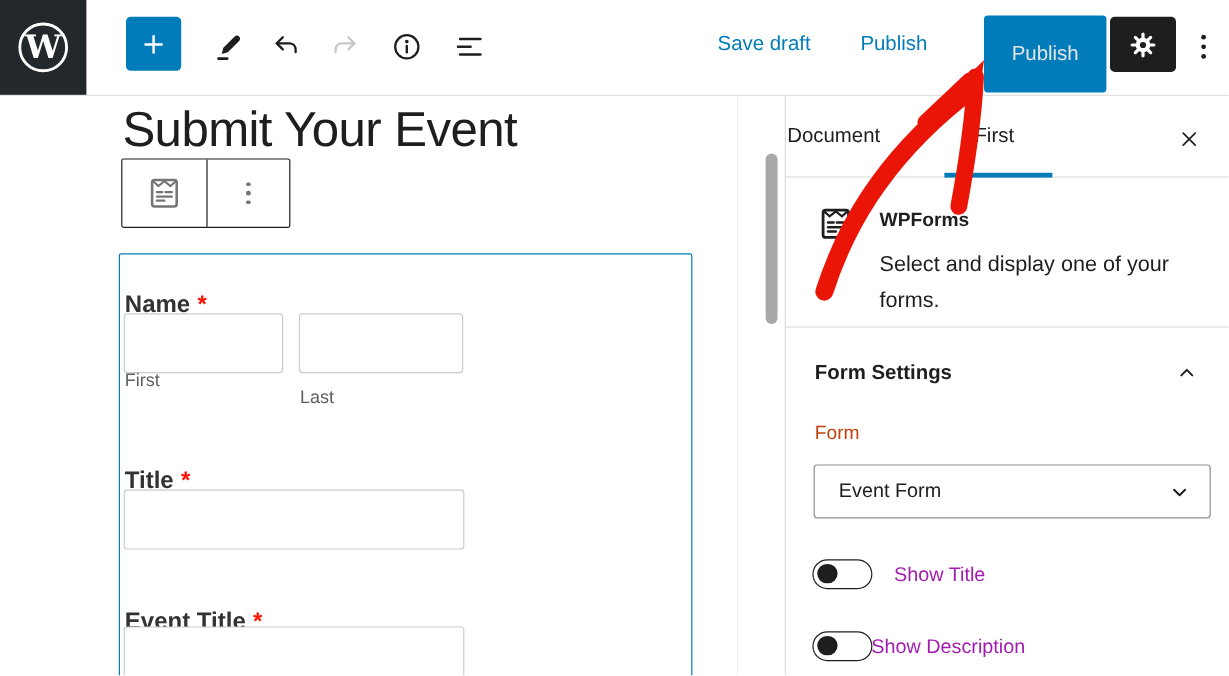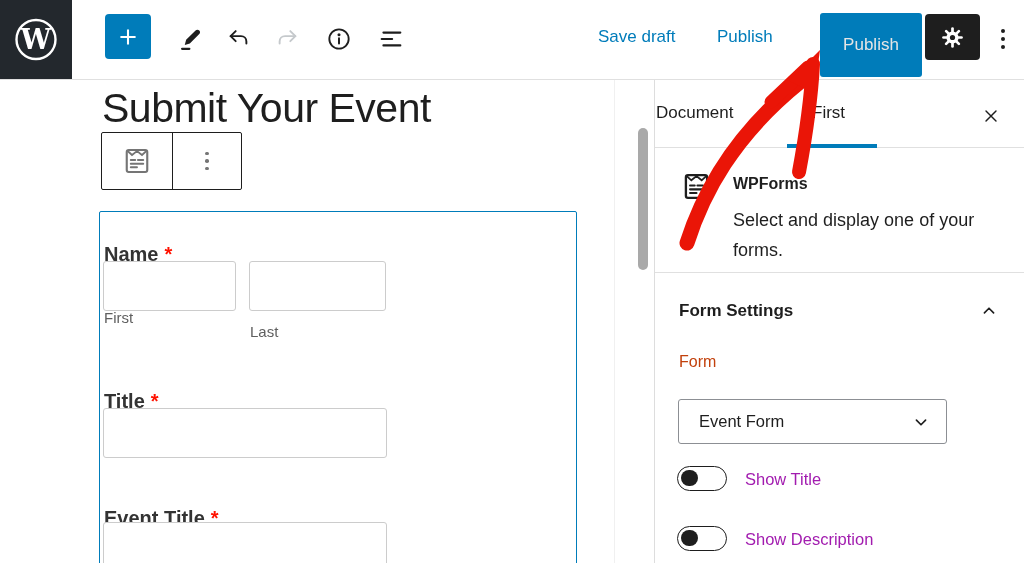--- a/index.html
+++ b/index.html
@@ -41,21 +41,21 @@
   .close-btn { position:absolute; left:974px; top:99px; width:34px; height:34px; background:none; border:none; display:flex; align-items:center; justify-content:center; cursor:pointer; }
 
   .wpf-icon { position:absolute; left:681px; top:171px; }
   .wpf-name { position:absolute; left:733px; top:175px; font-size:16px; font-weight:bold; color:#1e1e1e; }
   .wpf-desc { position:absolute; left:733px; top:206px; width:258px; font-size:18px; line-height:1.65; color:#1e1e1e; }
   .card-divider { position:absolute; left:655px; top:272px; width:369px; height:1px; background:#e0e0e0; }
 
   .fs-title { position:absolute; left:679px; top:301px; font-size:17px; font-weight:bold; color:#1e1e1e; }
   .fs-chevron { position:absolute; left:978px; top:300px; background:none; border:none; cursor:pointer; }
   .fs-form-label { position:absolute; left:679px; top:353px; font-size:16px; color:#c2410c; }
-  .fs-select { position:absolute; left:678px; top:399px; width:269px; height:45px; border:1px solid #8c8f94; border-radius:3px; background:#fff; display:flex; align-items:center; padding:0 14px 0 20px; cursor:pointer; }
+  .fs-select { position:absolute; left:678px; top:387px; width:331px; height:45px; border:1px solid #8c8f94; border-radius:3px; background:#fff; display:flex; align-items:center; padding:0 14px 0 20px; cursor:pointer; }
   .fs-select .val { font-size:16.5px; color:#1e1e1e; flex:1; }
 
   .toggle { position:absolute; width:50px; height:25px; border:1.5px solid #1e1e1e; border-radius:13px; background:#fff; cursor:pointer; }
   .toggle .knob { position:absolute; left:3px; top:2.7px; width:16.5px; height:16.5px; border-radius:50%; background:#1e1e1e; }
   .toggle-label { position:absolute; font-size:16.5px; color:#a21caf; }
 
   .arrow-overlay { position:absolute; left:0; top:0; z-index:50; pointer-events:none; }
 </style>
 </head>
 <body>
@@ -238,21 +238,21 @@
   </div>
 
   <div class="toggle" style="left:677px; top:466px;" role="switch" aria-checked="false">
     <span class="knob"></span>
   </div>
   <div class="toggle-label" style="left:745px; top:470px;">Show Title</div>
 
   <div class="toggle" style="left:677px; top:526px;" role="switch" aria-checked="false">
     <span class="knob"></span>
   </div>
-  <div class="toggle-label" style="left:745px; top:530px;">Show Description</div>
+  <div class="toggle-label" style="left:726px; top:530px;">Show Description</div>
 
   <svg class="arrow-overlay" width="1024" height="563" viewBox="0 0 1024 563">
     <g fill="none" stroke="var(--red)" stroke-linecap="round">
       <path d="M687 243 C 703 193, 733 136, 800 82" stroke-width="15"></path>
       <path d="M808 67 L 771 102" stroke-width="13"></path>
       <path d="M813 64 C 811 100, 805 140, 799 172" stroke-width="14"></path>
     </g>
     <polygon points="820,50 789,81 814,93" fill="var(--red)"></polygon>
   </svg>
 

